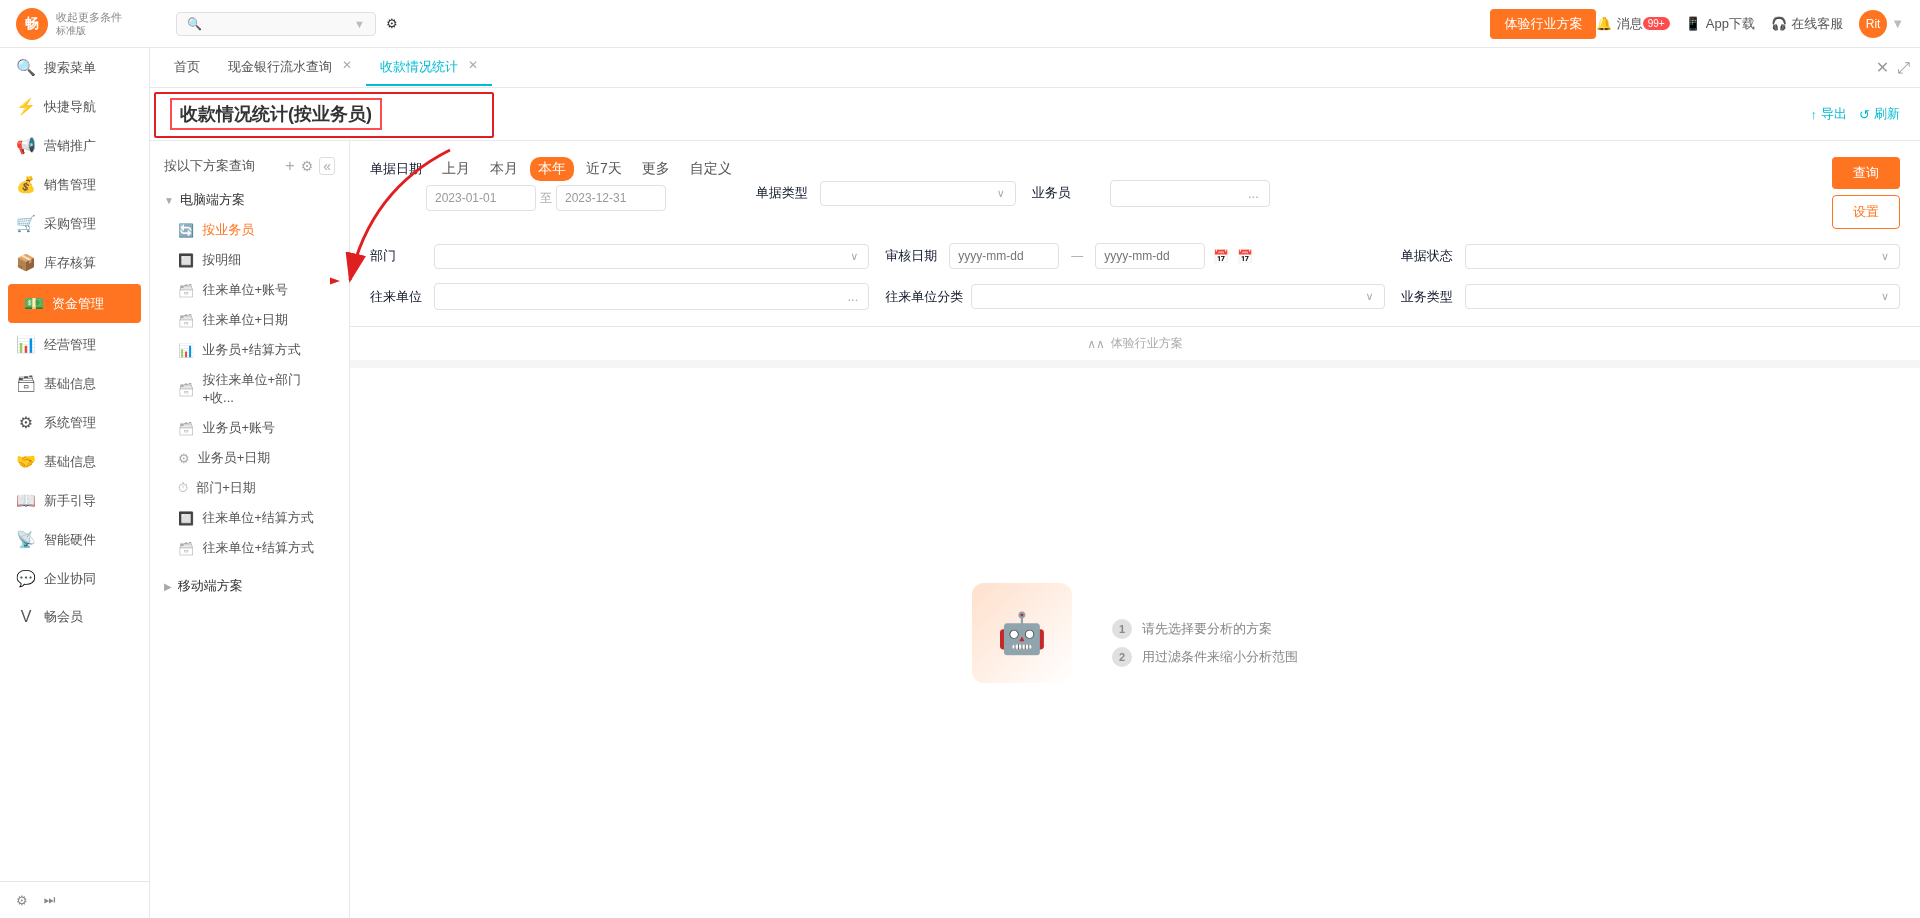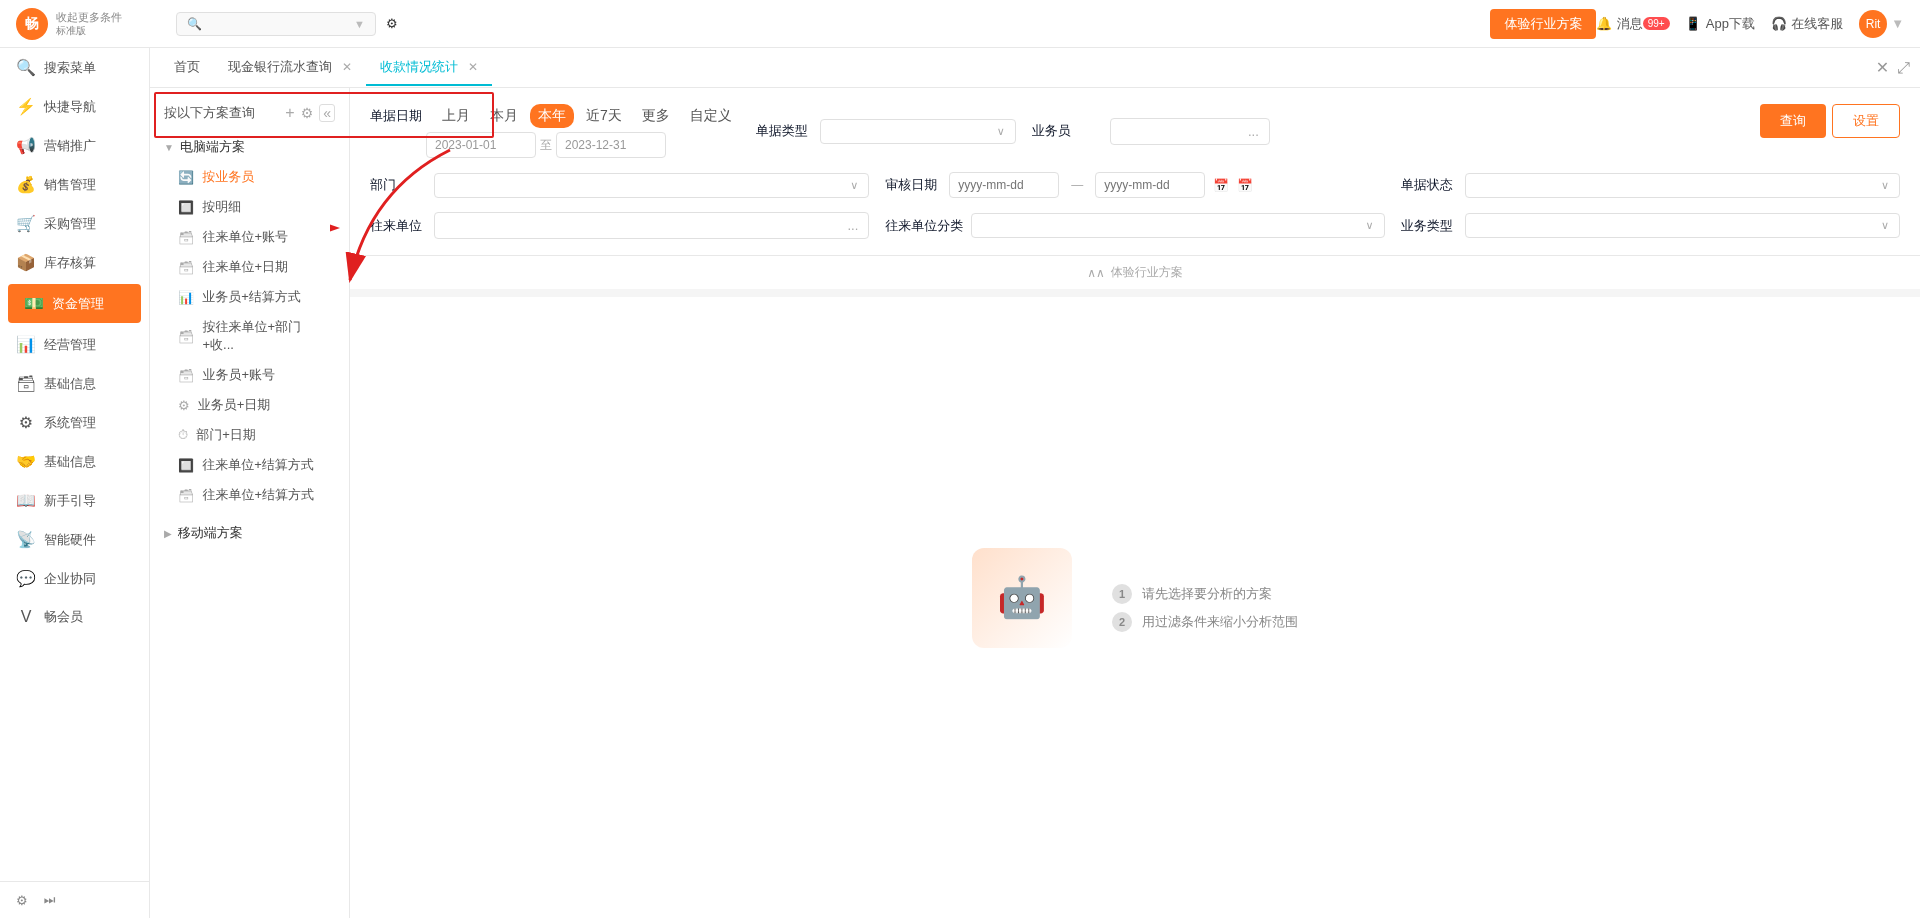--- a/index.html
+++ b/index.html
@@ -114,21 +114,21 @@
     
     .tabs-bar {
       background: #fff;
       display: flex;
       align-items: center;
       border-bottom: 1px solid #e8e8e8;
       padding: 0 10px;
       min-height: 40px;
     }
     .tab-item {
-      display: flex; align-items: center;
+      display: flex; align-items: flex-start;
       padding: 8px 14px;
       font-size: 13px;
       cursor: pointer;
       color: #555;
       border-bottom: 2px solid transparent;
       gap: 6px;
       white-space: nowrap;
     }
     .tab-item.active {
       color: #00bcd4;
@@ -269,21 +269,21 @@
       background: #fff;
       color: #ff7420;
       border: 1px solid #ff7420;
       border-radius: 4px;
       padding: 7px 20px;
       font-size: 13px;
       cursor: pointer;
     }
     .query-set-btns {
       display: flex;
-      flex-direction: row;
+      flex-direction: column;
       gap: 6px;
       margin-left: auto;
     }
 
     
     .collapse-row {
       display: flex;
       align-items: center;
       justify-content: center;
       padding: 8px;
@@ -525,20 +525,33 @@
         <span class="tab-close">✕</span>
       </div>
       <div class="tabs-right">
         <span style="cursor:pointer; color:#999; font-size:16px;">✕</span>
         <span style="cursor:pointer; color:#999; font-size:16px;">⤢</span>
       </div>
     </div>
 
     <div class="page-area">
 
+      <div class="page-title-bar">
+        <div class="page-title">收款情况统计(按业务员)</div>
+        <div class="page-actions">
+          <div class="action-btn">
+            <span>↑</span>
+            <span>导出</span>
+          </div>
+          <div class="action-btn">
+            <span>↺</span>
+            <span>刷新</span>
+          </div>
+        </div>
+      </div>
 
       <div class="content-with-panel">
 
         <div class="scheme-panel" style="position:relative;">
           <div class="scheme-header">
             <span>按以下方案查询</span>
             <div class="scheme-header-icons">
               <span style="cursor:pointer; font-size:16px; color:#aaa;">+</span>
               <span style="cursor:pointer; font-size:14px; color:#aaa;">⚙</span>
               <span style="cursor:pointer; font-size:14px; color:#aaa; border: 1px solid #ddd; border-radius: 3px; padding: 0 3px;">«</span>

